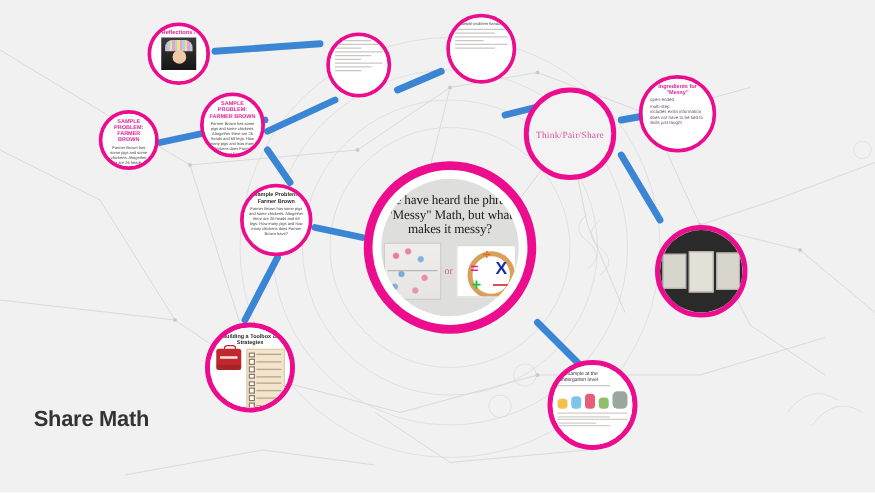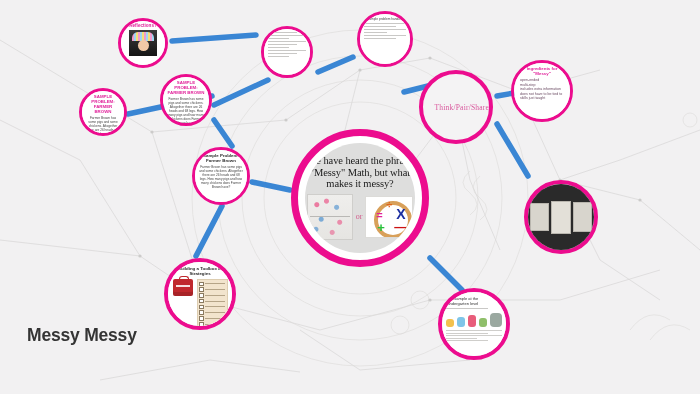--- a/index.html
+++ b/index.html
@@ -37,21 +37,20 @@
     box-sizing: border-box;
     overflow: hidden;
     background: #f4f3f4;
     display: flex;
     align-items: center;
     justify-content: center;
   }
   .node-ring {
     border-style: solid;
     border-color: #ec0c8e;
-    justify-content: flex-end;
   }
   
   #center-node {
     left: 291px; top: 129px;
     width: 138px; height: 138px;
     border-width: 7px;
     background: #ffffff;
     z-index: 40;
   }
   #center-inner {
@@ -482,15 +481,15 @@
       <div class="rows">
         <div class="line"></div>
         <div class="line m"></div>
         <div class="line"></div>
         <div class="line s"></div>
         <div class="line m"></div>
       </div>
     </div>
   </div>
 
-  <div id="title-text">Messy Messy</div>
+  <div id="title-text">Share Math</div>
 
 </div>
 
 </body></html>

